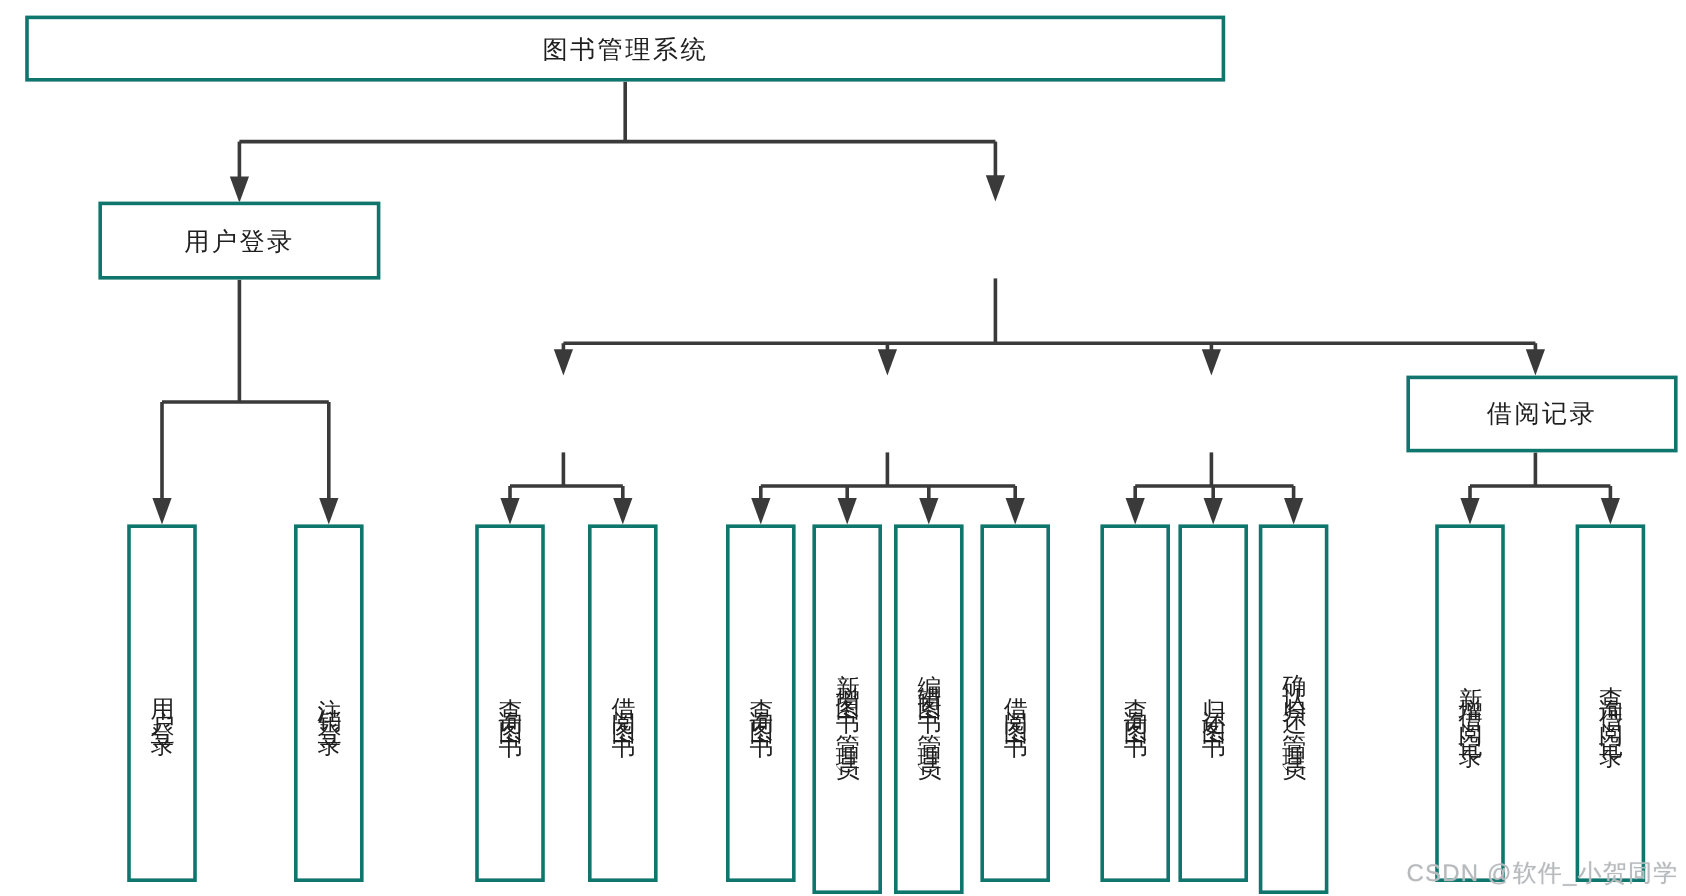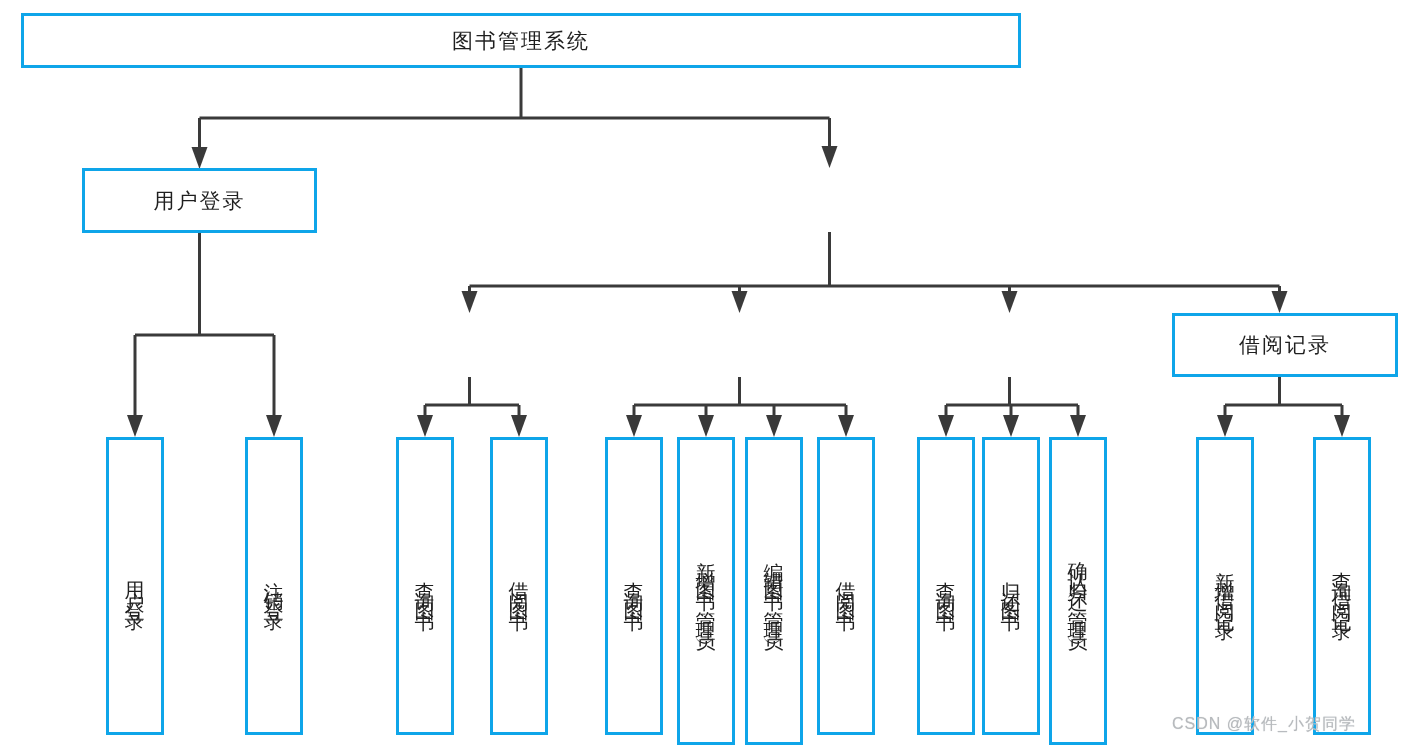--- a/index.html
+++ b/index.html
@@ -5,33 +5,33 @@
   html,body{margin:0;padding:0;}
   body{
     width:1405px;height:747px;overflow:hidden;background:#ffffff;
     font-family:"Liberation Sans","DejaVu Sans",sans-serif;
     position:relative;
   }
   .canvas{position:absolute;inset:0;width:1405px;height:747px;}
   .connectors{position:absolute;left:0;top:0;z-index:1;}
   .node{
     position:absolute;z-index:2;background:#ffffff;
-    border:3px solid #0ea5e9;box-sizing:border-box;
+    border:3px solid #0f766e;box-sizing:border-box;
     display:flex;align-items:center;justify-content:center;
     color:#1f1f1f;
   }
   .hbox{font-size:21px;letter-spacing:2px;}
   .vbox span{
     writing-mode:vertical-rl;text-orientation:mixed;
     font-size:20px;letter-spacing:10px;line-height:1;
     white-space:nowrap;
   }
   .watermark{
     position:absolute;z-index:3;left:1172px;top:714px;
-    font-size:16px;letter-spacing:1px;color:#b7babd;
+    font-size:20px;letter-spacing:1px;color:#b7babd;
     text-shadow:0 0 1px #cfd2d5;white-space:nowrap;
   }
 </style>
 </head>
 <body>
 
 <div class="canvas">
 
   <svg class="connectors" width="1405" height="747" viewBox="0 0 1405 747">
     <g stroke="#3a3a3a" stroke-width="3" fill="none">

